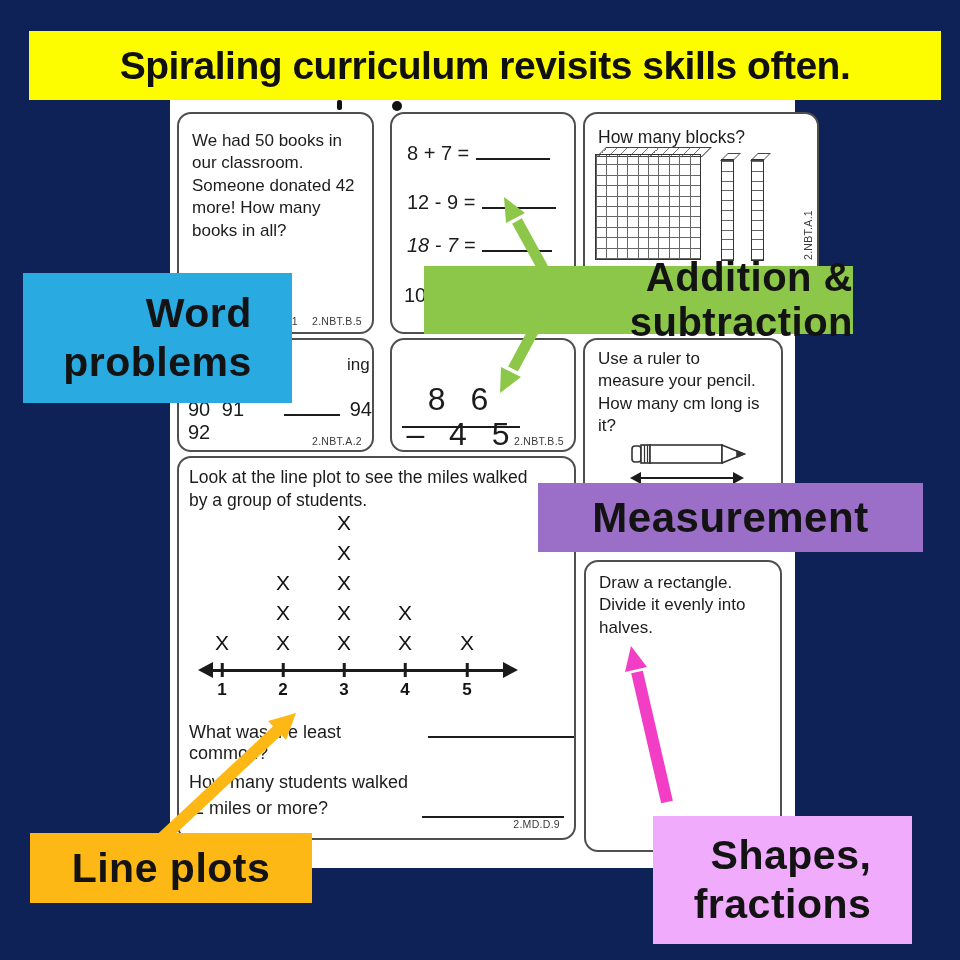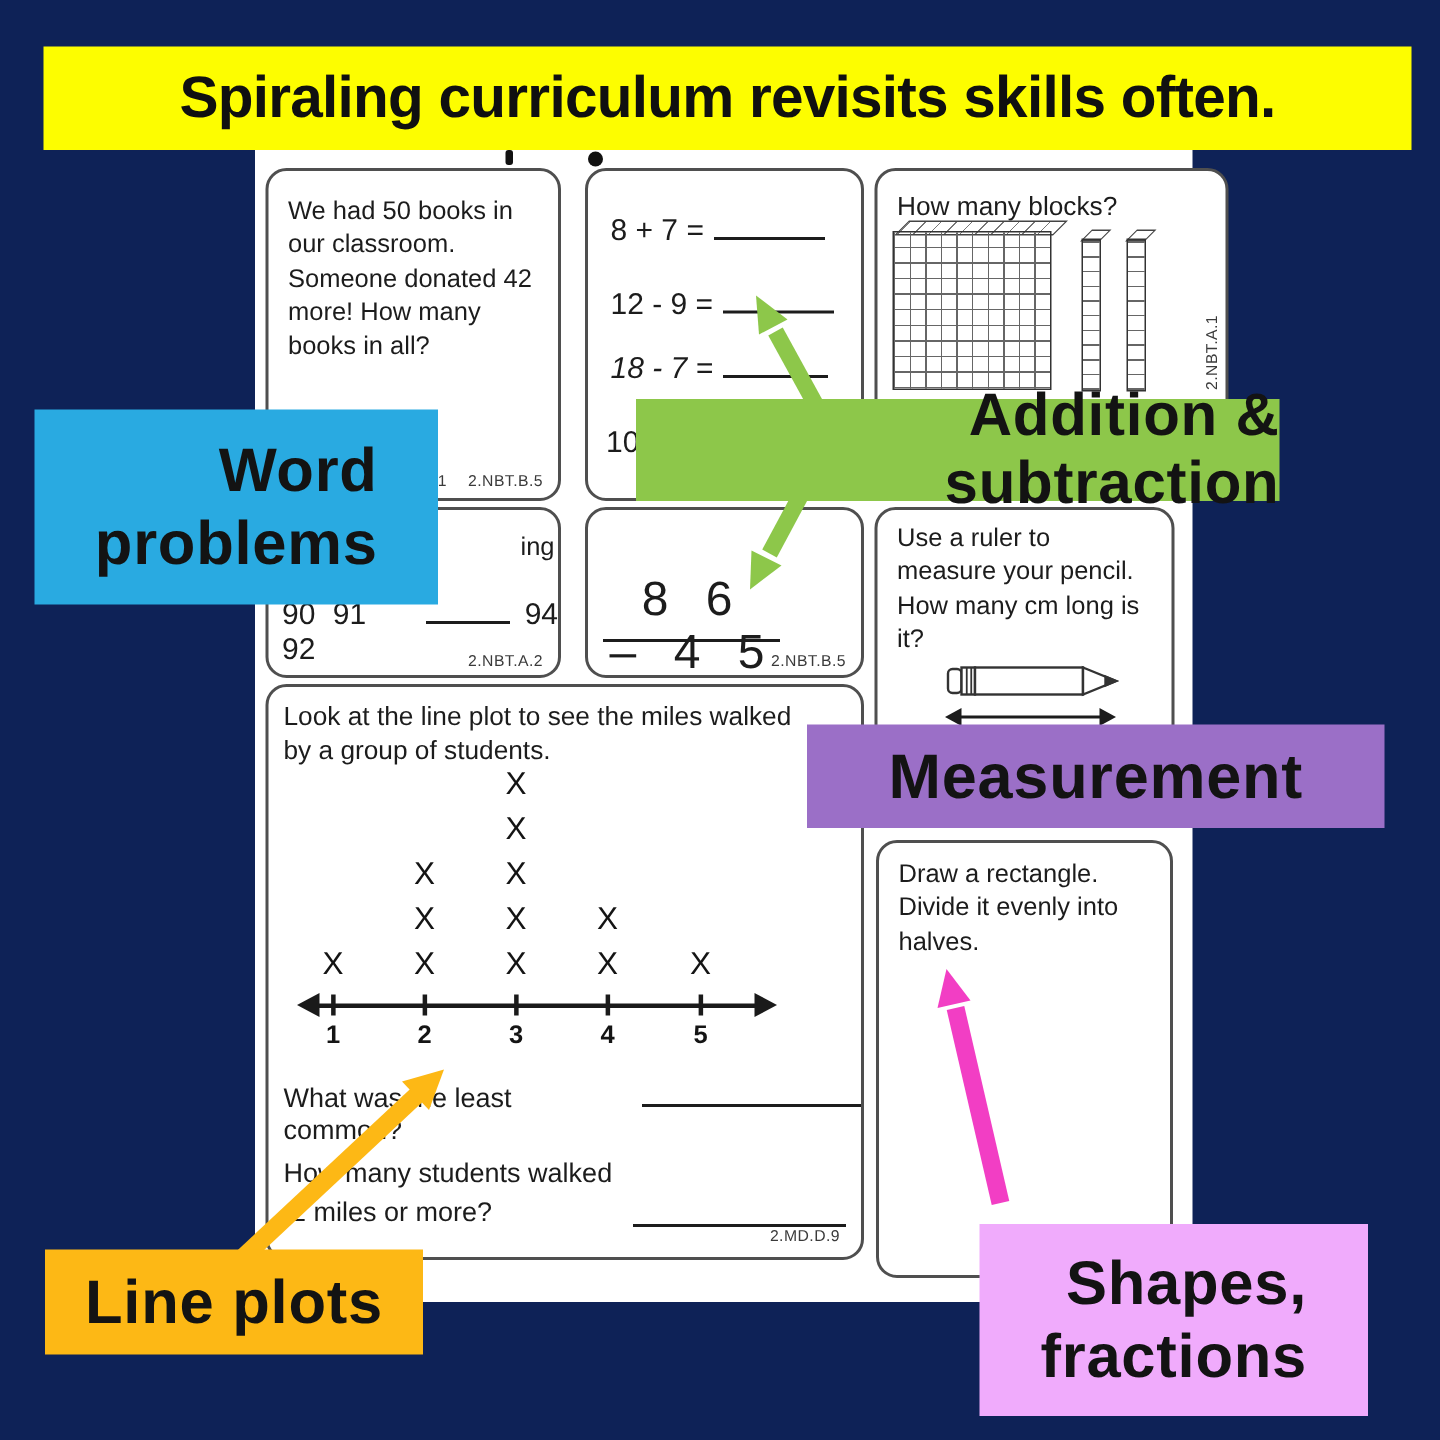--- a/index.html
+++ b/index.html
@@ -62,21 +62,21 @@
   .credit{position:absolute;left:127px;top:750px;font-size:11px;color:#8a8a8a;white-space:nowrap;}
   
   .desc1{position:absolute;left:337px;top:100px;width:5px;height:10px;background:#111;border-radius:2px;z-index:2;}
   .desc2{position:absolute;left:392px;top:101px;width:10px;height:10px;background:#111;border-radius:50%;z-index:2;}
   
   .lbl{position:absolute;z-index:3;display:flex;align-items:center;justify-content:center;text-align:right;
        color:#131313;font-weight:bold;white-space:pre-line;letter-spacing:.5px;}
   .lbl-word   {left:23px; top:273px;width:269px;height:130px;background:#29aae1;font-size:41px;line-height:1.2;}
   .lbl-add    {left:424px;top:266px;width:429px;height:68px; background:#8dc74a;font-size:40px;}
   .lbl-meas   {left:538px;top:483px;width:385px;height:69px; background:#9b6fc7;font-size:42px;}
-  .lbl-line   {left:30px; top:833px;width:252px;height:70px; background:#fdb815;font-size:41px;}
+  .lbl-line   {left:30px; top:833px;width:282px;height:70px; background:#fdb815;font-size:41px;}
   .lbl-shapes {left:653px;top:816px;width:259px;height:128px;background:#f0abfc;font-size:41px;line-height:1.2;}
   .arrows{position:absolute;left:0;top:0;z-index:2;pointer-events:none;}
 </style>
 </head>
 <body>
 
 <div class="banner">
   <span>Spiraling curriculum revisits skills often.</span>
 </div>
 

